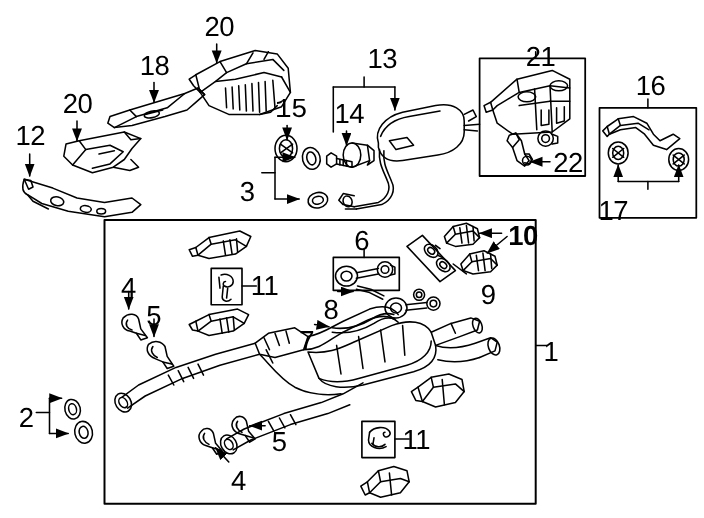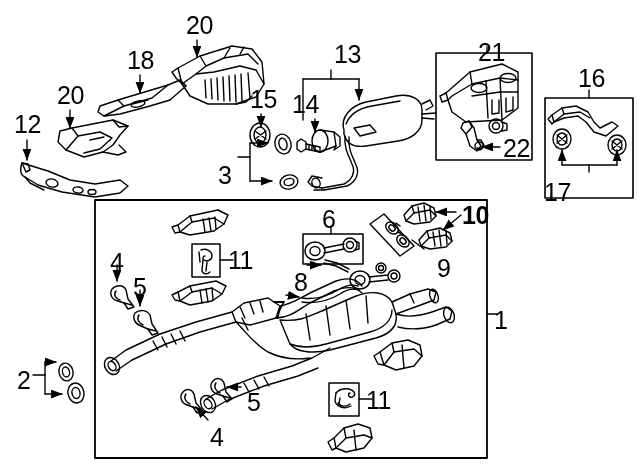--- a/index.html
+++ b/index.html
@@ -429,23 +429,23 @@
         <path d="M186,394 C183,398 186,402 190,404"></path>
         <path d="M193,407 L200,409"></path>
       </g>
     </g>
   </svg>
 
   <span class="lbl" style="left:14px;  top:112px;">12</span>
   <span class="lbl" style="left:57px;  top:83px;">20</span>
   <span class="lbl" style="left:127px; top:48px;">18</span>
   <span class="lbl" style="left:186px; top:13px;">20</span>
-  <span class="lbl" style="left:250px; top:87px;">15</span>
+  <span class="lbl" style="left:250px; top:87px;font-family:Liberation Mono, monospace;">15</span>
   <span class="lbl" style="left:334px; top:42px;">13</span>
-  <span class="lbl" style="left:292px; top:92px;">14</span>
+  <span class="lbl" style="left:304px; top:92px;">14</span>
   <span class="lbl" style="left:218px; top:163px;">3</span>
   <span class="lbl" style="left:478px; top:40px;">21</span>
   <span class="lbl" style="left:503px; top:136px;">22</span>
   <span class="lbl" style="left:578px; top:66px;">16</span>
   <span class="lbl" style="left:544px; top:180px;">17</span>
   <span class="lbl" style="left:17px;  top:368px;">2</span>
   <span class="lbl" style="left:110px; top:250px;">4</span>
   <span class="lbl" style="left:133px; top:275px;">5</span>
   <span class="lbl" style="left:228px; top:248px;">11</span>
   <span class="lbl" style="left:322px; top:207px;">6</span>

